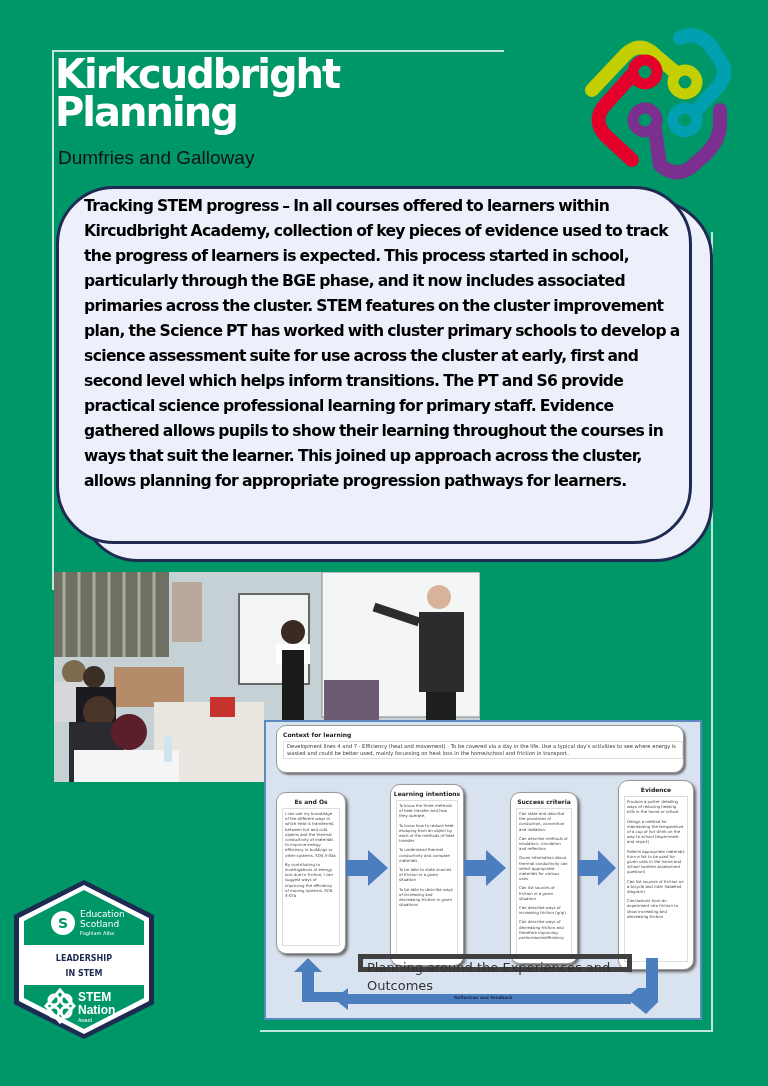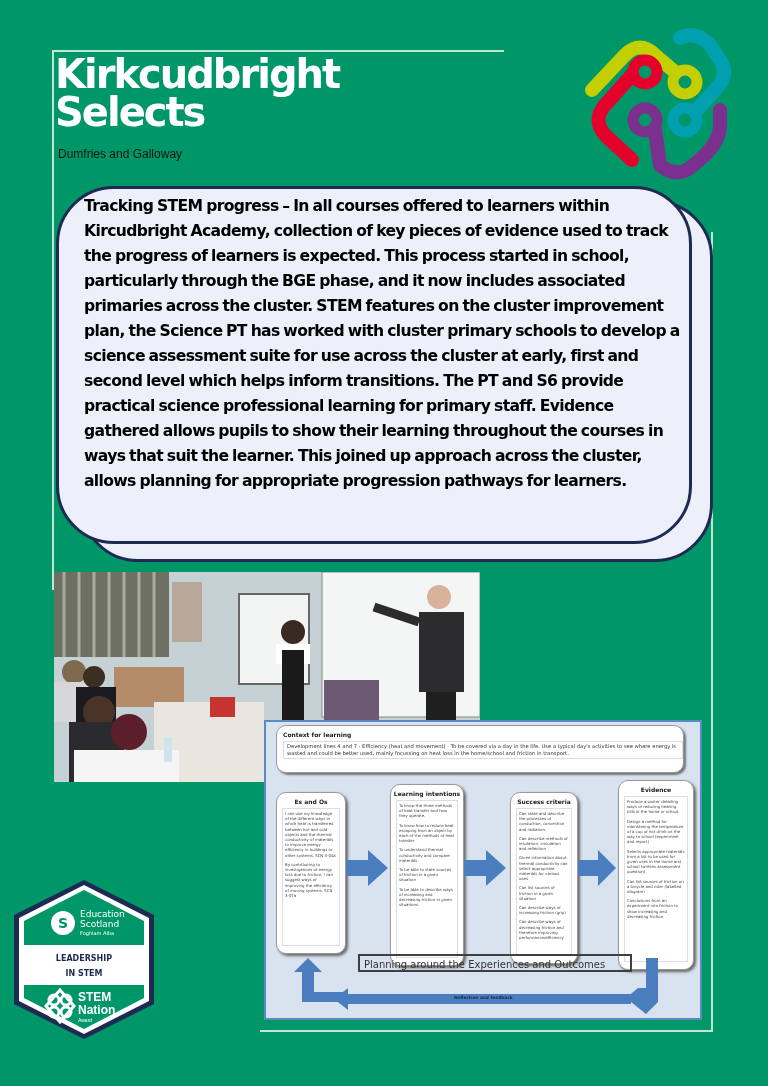--- a/index.html
+++ b/index.html
@@ -3,21 +3,21 @@
 <meta charset="utf-8">
 <style>
   html, body { margin:0; padding:0; }
   body { width:768px; height:1086px; background:#009768; position:relative; overflow:hidden; font-family:"Liberation Sans", sans-serif; }
   .frame-top { position:absolute; left:52px; top:50px; width:452px; height:2px; background:#bfe6d6; }
   .frame-left { position:absolute; left:52px; top:50px; width:2px; height:540px; background:#bfe6d6; }
   .frame-right { position:absolute; left:711px; top:232px; width:2px; height:800px; background:#bfe6d6; }
   .frame-bottom { position:absolute; left:260px; top:1030px; width:453px; height:2px; background:#bfe6d6; }
 
   .title { position:absolute; left:55px; top:55px; color:#ffffff; font-family:"DejaVu Sans", sans-serif; font-weight:bold; font-size:40px; line-height:38px; letter-spacing:-2px; }
-  .subtitle { position:absolute; left:58px; top:147px; color:#111; font-size:12px; }
+  .subtitle { position:absolute; left:58px; top:147px; color:#111; font-size:19px; }
 
   .logo { position:absolute; left:570px; top:20px; width:165px; height:160px; }
 
   .card-back { position:absolute; left:80px; top:200px; width:627px; height:356px; background:#edf0fa; border:3px solid #1d2a52; border-radius:58px; }
   .card { position:absolute; left:56px; top:186px; width:630px; height:352px; background:#edf0fa; border:3px solid #1d2a52; border-radius:58px; }
   .card-text { position:absolute; left:84px; top:194px; width:600px; color:#000000; font-family:"DejaVu Sans", sans-serif; font-weight:bold; font-size:15.6px; line-height:25px; letter-spacing:-0.65px; word-spacing:-1px; }
 
   .photo { position:absolute; left:54px; top:572px; width:426px; height:210px; overflow:hidden; background:#c9d2d7; }
 
   .diagram { position:absolute; left:264px; top:720px; width:438px; height:300px; background:#d9e3f0; border:2px solid #5b8ac2; box-sizing:border-box; font-family:"DejaVu Sans", sans-serif; }
@@ -25,36 +25,36 @@
   .ctx-title { position:absolute; left:6px; top:5px; font-size:6px; font-weight:bold; color:#222; }
   .ctx-body { position:absolute; left:6px; top:15px; width:392px; font-size:5.2px; line-height:7px; color:#333; border:1px solid #ddd; padding:1px 3px; }
 
   .col { position:absolute; background:#fff; border:1px solid #999; border-radius:10px; box-shadow:2px 2px 3px #666; }
   .col-title { font-size:6px; font-weight:bold; text-align:center; color:#222; margin-top:5px; }
   .col-body { font-size:3.9px; line-height:5.2px; color:#444; margin:3px 5px; border:1px solid #ddd; padding:2px; height:calc(100% - 22px); box-sizing:border-box; }
   .col-body p { margin:0 0 4px 0; }
 
   .arrow { position:absolute; }
 
-  .planning { position:absolute; left:92px; top:232px; width:274px; height:18px; border:2px solid #404040; font-size:10px; color:#333; line-height:18px; padding-left:4px; box-sizing:border-box; }
+  .planning { position:absolute; left:92px; top:232px; width:274px; height:18px; border:5px solid #404040; font-size:13px; color:#333; line-height:18px; padding-left:4px; box-sizing:border-box; }
   .reflect { position:absolute; left:188px; top:273px; font-size:4.3px; font-weight:bold; color:#1d2a52; }
 
   .badge { position:absolute; left:8px; top:877px; width:152px; height:165px; }
 </style>
 </head>
 <body>
 
 <div class="frame-top"></div>
 <div class="frame-left"></div>
 <div class="frame-right"></div>
 <div class="frame-bottom"></div>
 
 <div class="title">
   <div>Kirkcudbright</div>
-  <div>Selects</div>
+  <div>Planning</div>
 </div>
 <div class="subtitle">Dumfries and Galloway</div>
 
 <svg class="logo" viewBox="0 0 165 160">
   <g fill="none" stroke-width="14" stroke-linecap="round" stroke-linejoin="round">
     <path d="M22 70 L55 35 Q70 20 85 35 L105 52" stroke="#c3cf00"></path>
     <circle cx="115" cy="62" r="12" stroke="#c3cf00" stroke-width="11"></circle>
     <path d="M110 18 Q125 10 140 25 L150 40 Q160 55 145 70 L125 92" stroke="#00a0b0"></path>
     <circle cx="115" cy="100" r="12" stroke="#00a0b0" stroke-width="11"></circle>
     <path d="M62 55 L35 85 Q22 100 35 115 L62 140" stroke="#e4002b"></path>

